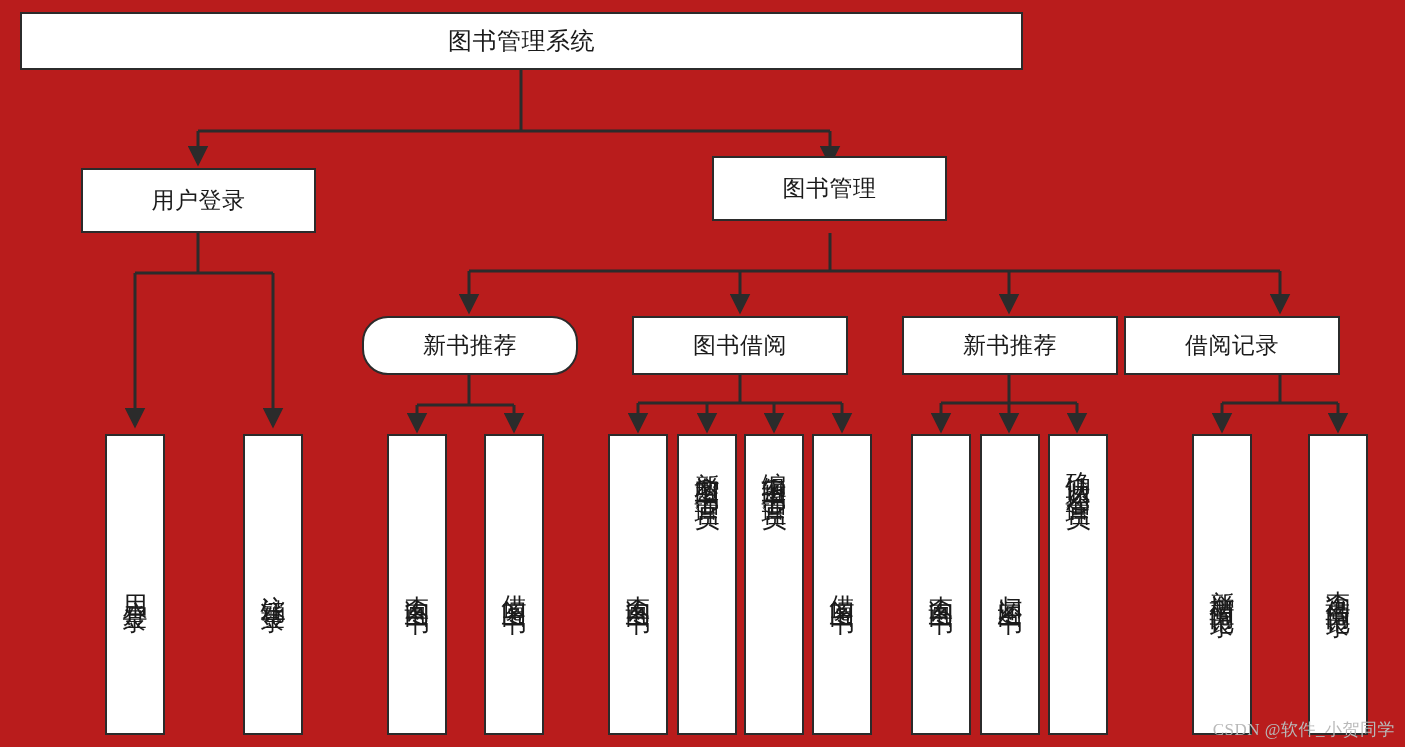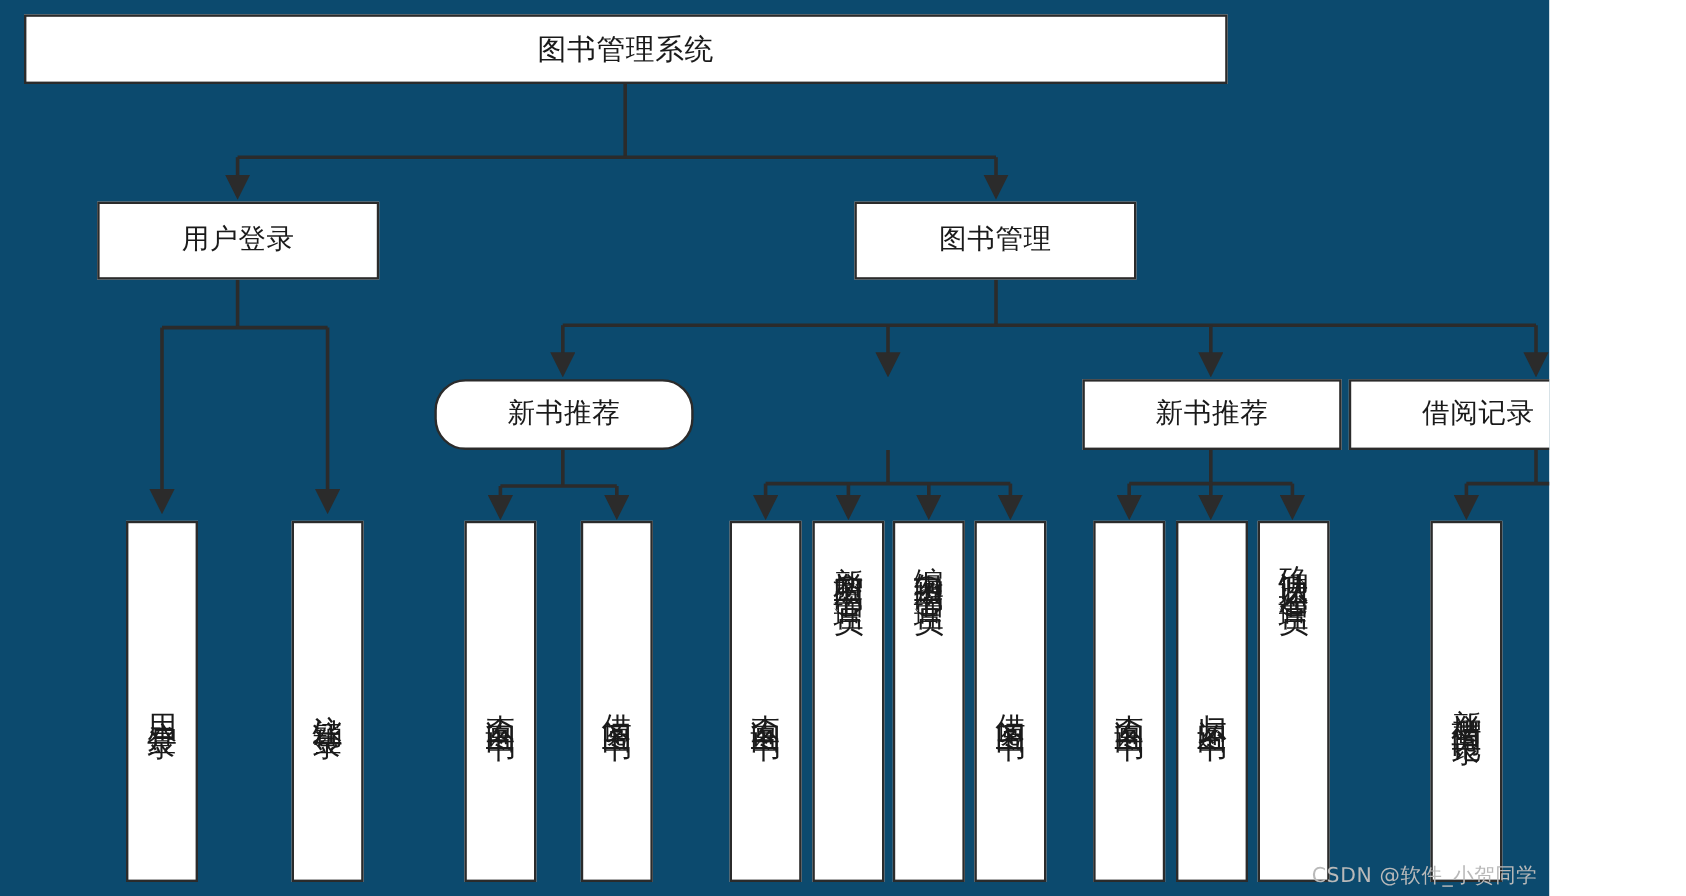--- a/index.html
+++ b/index.html
@@ -6,23 +6,23 @@
   html, body {
     margin: 0;
     padding: 0;
     background: #ffffff;
   }
   body {
     font-family: "DejaVu Sans", "Liberation Sans", sans-serif;
   }
   #diagram-root {
     position: relative;
-    width: 1291px;
+    width: 1405px;
     height: 747px;
-    background: #0c4a6e;
+    background: #b91c1c;
     overflow: hidden;
   }
   #edge-layer {
     position: absolute;
     left: 0;
     top: 0;
     width: 1405px;
     height: 747px;
     pointer-events: none;
   }
@@ -70,20 +70,21 @@
   }
   #watermark {
     position: absolute;
     right: 10px;
     bottom: 6px;
     font-size: 17px;
     color: #b9b9b9;
     letter-spacing: 0.5px;
     white-space: nowrap;
     user-select: none;
+    font-family: Liberation Serif, serif;
   }
 </style>
 </head>
 <body>
 
 <div id="diagram-root">
 
   <svg id="edge-layer" viewBox="0 0 1405 747" xmlns="http://www.w3.org/2000/svg">
     <defs>
       <marker id="arrow" viewBox="0 0 12 12" refX="10" refY="6" markerWidth="7" markerHeight="7" orient="auto-start-reverse">
@@ -134,27 +135,30 @@
     </g>
   </svg>
 
   <div class="node horiz root" style="left:20px; top:12px; width:1003px; height:58px;">
     <span class="node-label">图书管理系统</span>
   </div>
 
   <div class="node horiz" style="left:81px; top:168px; width:235px; height:65px;">
     <span class="node-label">用户登录</span>
   </div>
-  <div class="node horiz" style="left:712px; top:168px; width:235px; height:65px;">
+  <div class="node horiz" style="left:712px; top:156px; width:235px; height:65px;">
     <span class="node-label">图书管理</span>
   </div>
 
   <div class="node horiz" style="left:362px; top:316px; width:216px; height:59px;border-radius:26px;">
     <span class="node-label">新书推荐</span>
   </div>
+  <div class="node horiz" style="left:632px; top:316px; width:216px; height:59px;">
+    <span class="node-label">图书借阅</span>
+  </div>
   <div class="node horiz" style="left:902px; top:316px; width:216px; height:59px;">
     <span class="node-label">新书推荐</span>
   </div>
   <div class="node horiz" style="left:1124px; top:316px; width:216px; height:59px;">
     <span class="node-label">借阅记录</span>
   </div>
 
   <div class="node vert mid" style="left:105px; top:434px; width:60px; height:301px;">
     <span class="node-label">用户登录</span>
   </div>

